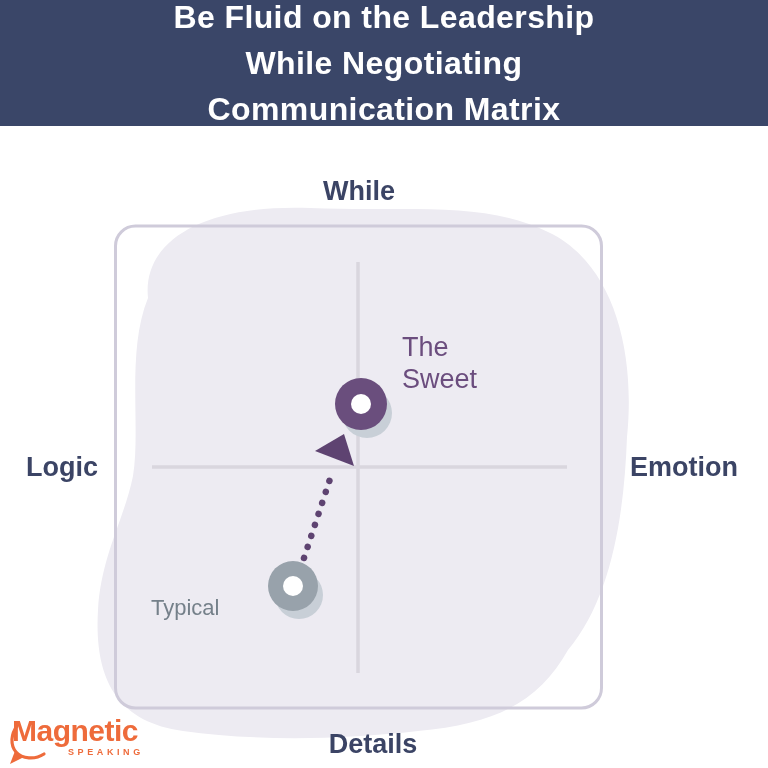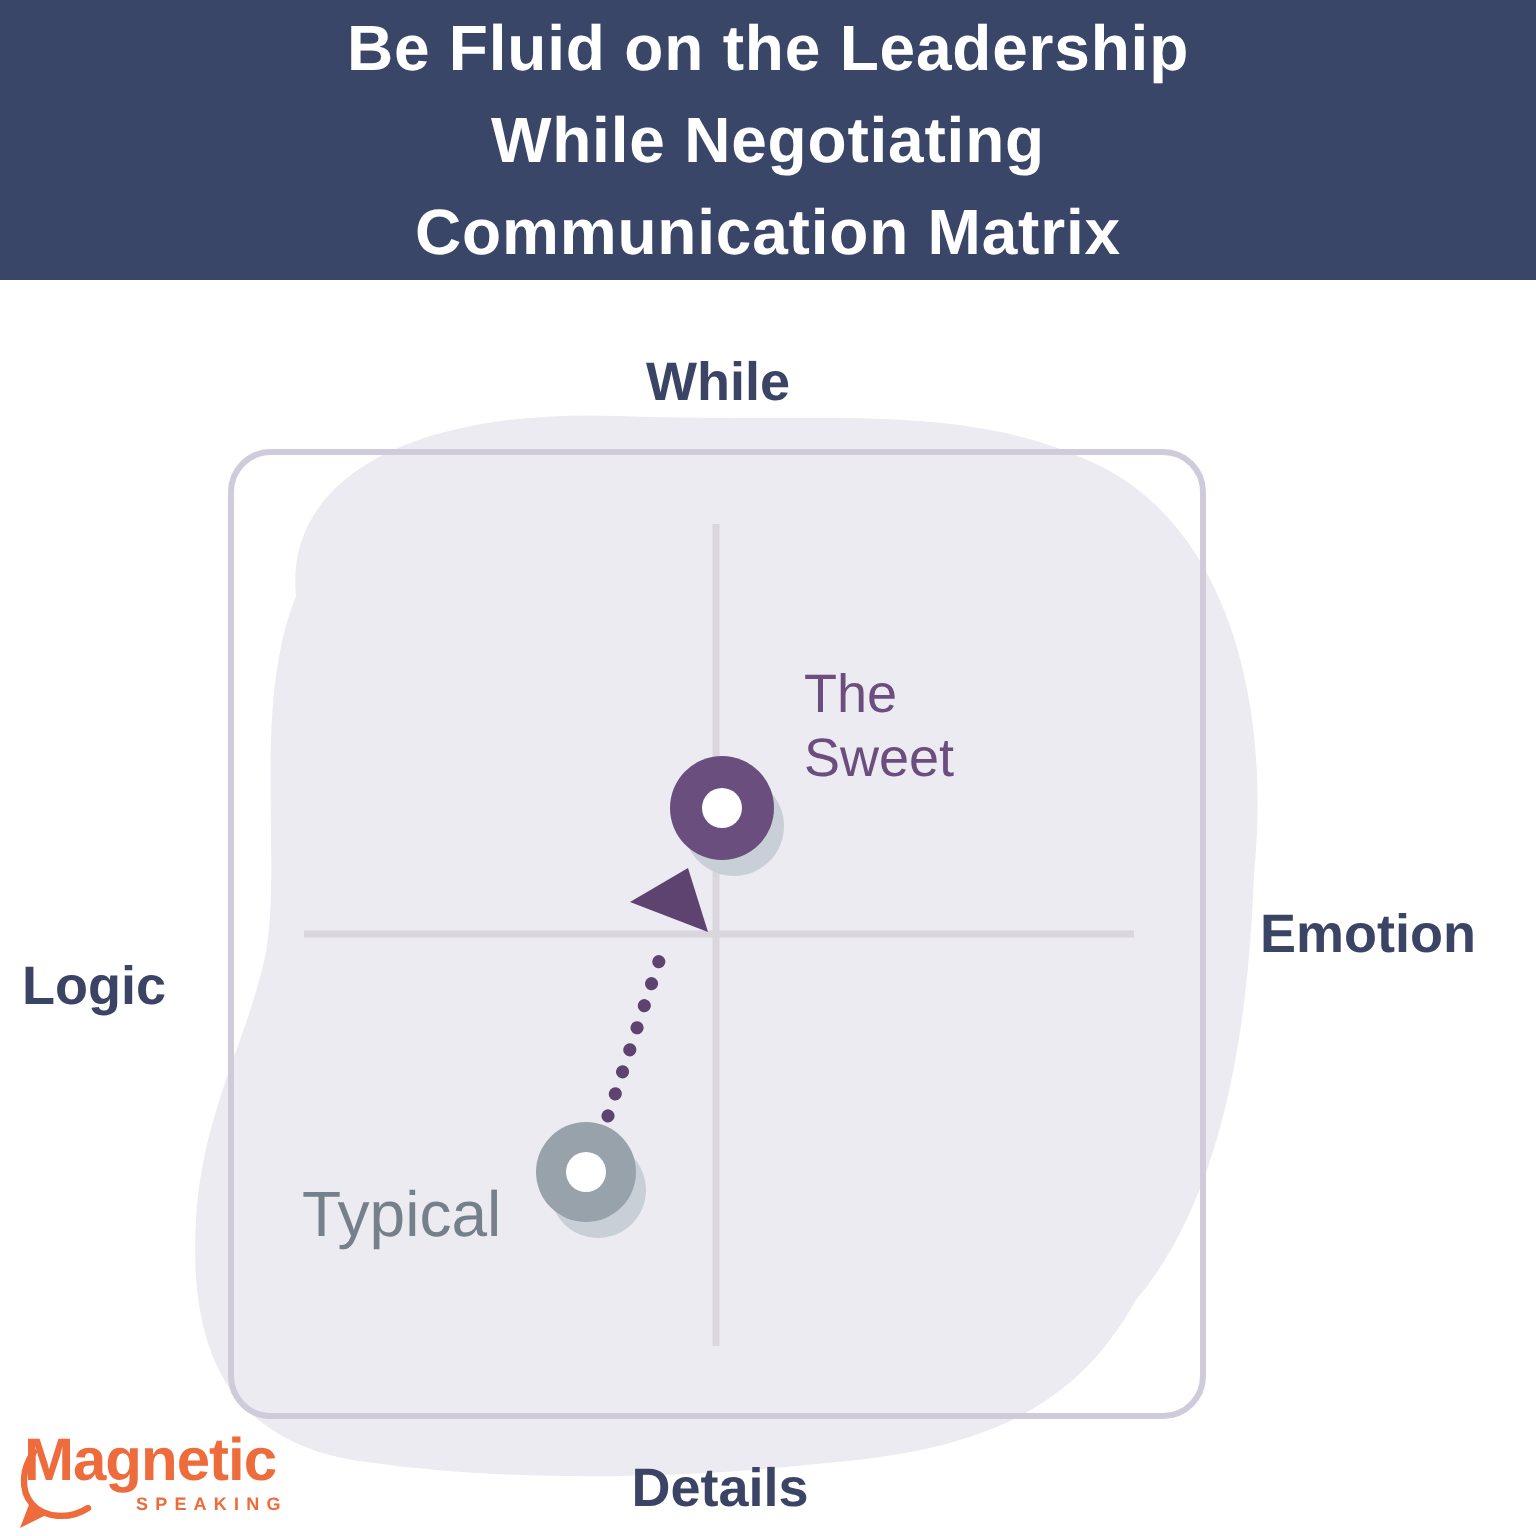--- a/index.html
+++ b/index.html
@@ -1,36 +1,36 @@
 <!DOCTYPE html>
 <html style="--header-bg: #3a4668; --header-text: #ffffff; --axis-label: #3b4465; --blob: #edebf2; --box-border: #cfcbda; --axis-line: #d9d6de; --sweet-spot-fill: #6a4e7d; --sweet-spot-text: #6b4d7e; --arrow: #5e4371; --typical-fill: #98a2ab; --typical-text: #75808a; --dot-shadow: #c8cfd7; --dot-hole: #ffffff; --logo-orange: #ee6b3b;"><head>
 <meta charset="utf-8">
 <style>
   html,body{margin:0;padding:0;background:#fff;}
   body{font-family:"Liberation Sans",sans-serif;}
   .canvas{position:relative;width:768px;height:768px;background:#fff;overflow:hidden;}
 
   .title-bar{
-    position:absolute;left:0;top:0;width:768px;height:140px;
+    position:absolute;left:0;top:0;width:768px;height:126px;
     background:var(--header-bg);color:var(--header-text);
     display:flex;flex-direction:column;justify-content:center;align-items:center;
     text-align:center;font-weight:700;font-size:32px;line-height:46px;letter-spacing:.4px;
   }
 
   .matrix-svg{position:absolute;left:0;top:0;}
 
   .axis-label{position:absolute;font-weight:700;font-size:27px;color:var(--axis-label);}
   .axis-label.vision{left:259px;top:176px;width:200px;text-align:center;}
-  .axis-label.details{left:260px;top:729px;width:200px;text-align:center;}
-  .axis-label.logic{left:11px;top:452px;margin-top:26px;}
+  .axis-label.details{left:273px;top:729px;width:200px;text-align:center;}
+  .axis-label.logic{left:26px;top:452px;}
   .axis-label.emotion{left:630px;top:452px;}
 
   .point-label{position:absolute;font-weight:400;}
   .point-label.sweet{left:402px;top:331px;font-size:27px;line-height:32px;color:var(--sweet-spot-text);}
-  .point-label.typical{left:151px;top:592px;font-size:32px;line-height:31px;color:var(--typical-text);}
+  .point-label.typical{left:151px;top:592px;font-size:22px;line-height:31px;color:var(--typical-text);}
 
   .logo{position:absolute;left:12px;top:714px;color:var(--logo-orange);width:150px;}
   .logo .bubble{position:absolute;left:-3px;top:7px;}
   .logo .brand{position:relative;z-index:1;font-size:30px;font-weight:700;letter-spacing:-.5px;line-height:34px;}
   .logo .logo-sub{font-size:9px;font-weight:700;letter-spacing:3.6px;margin:-1px 0 0 56px;}
 </style>
 </head>
 <body>
 
 <div class="canvas">

